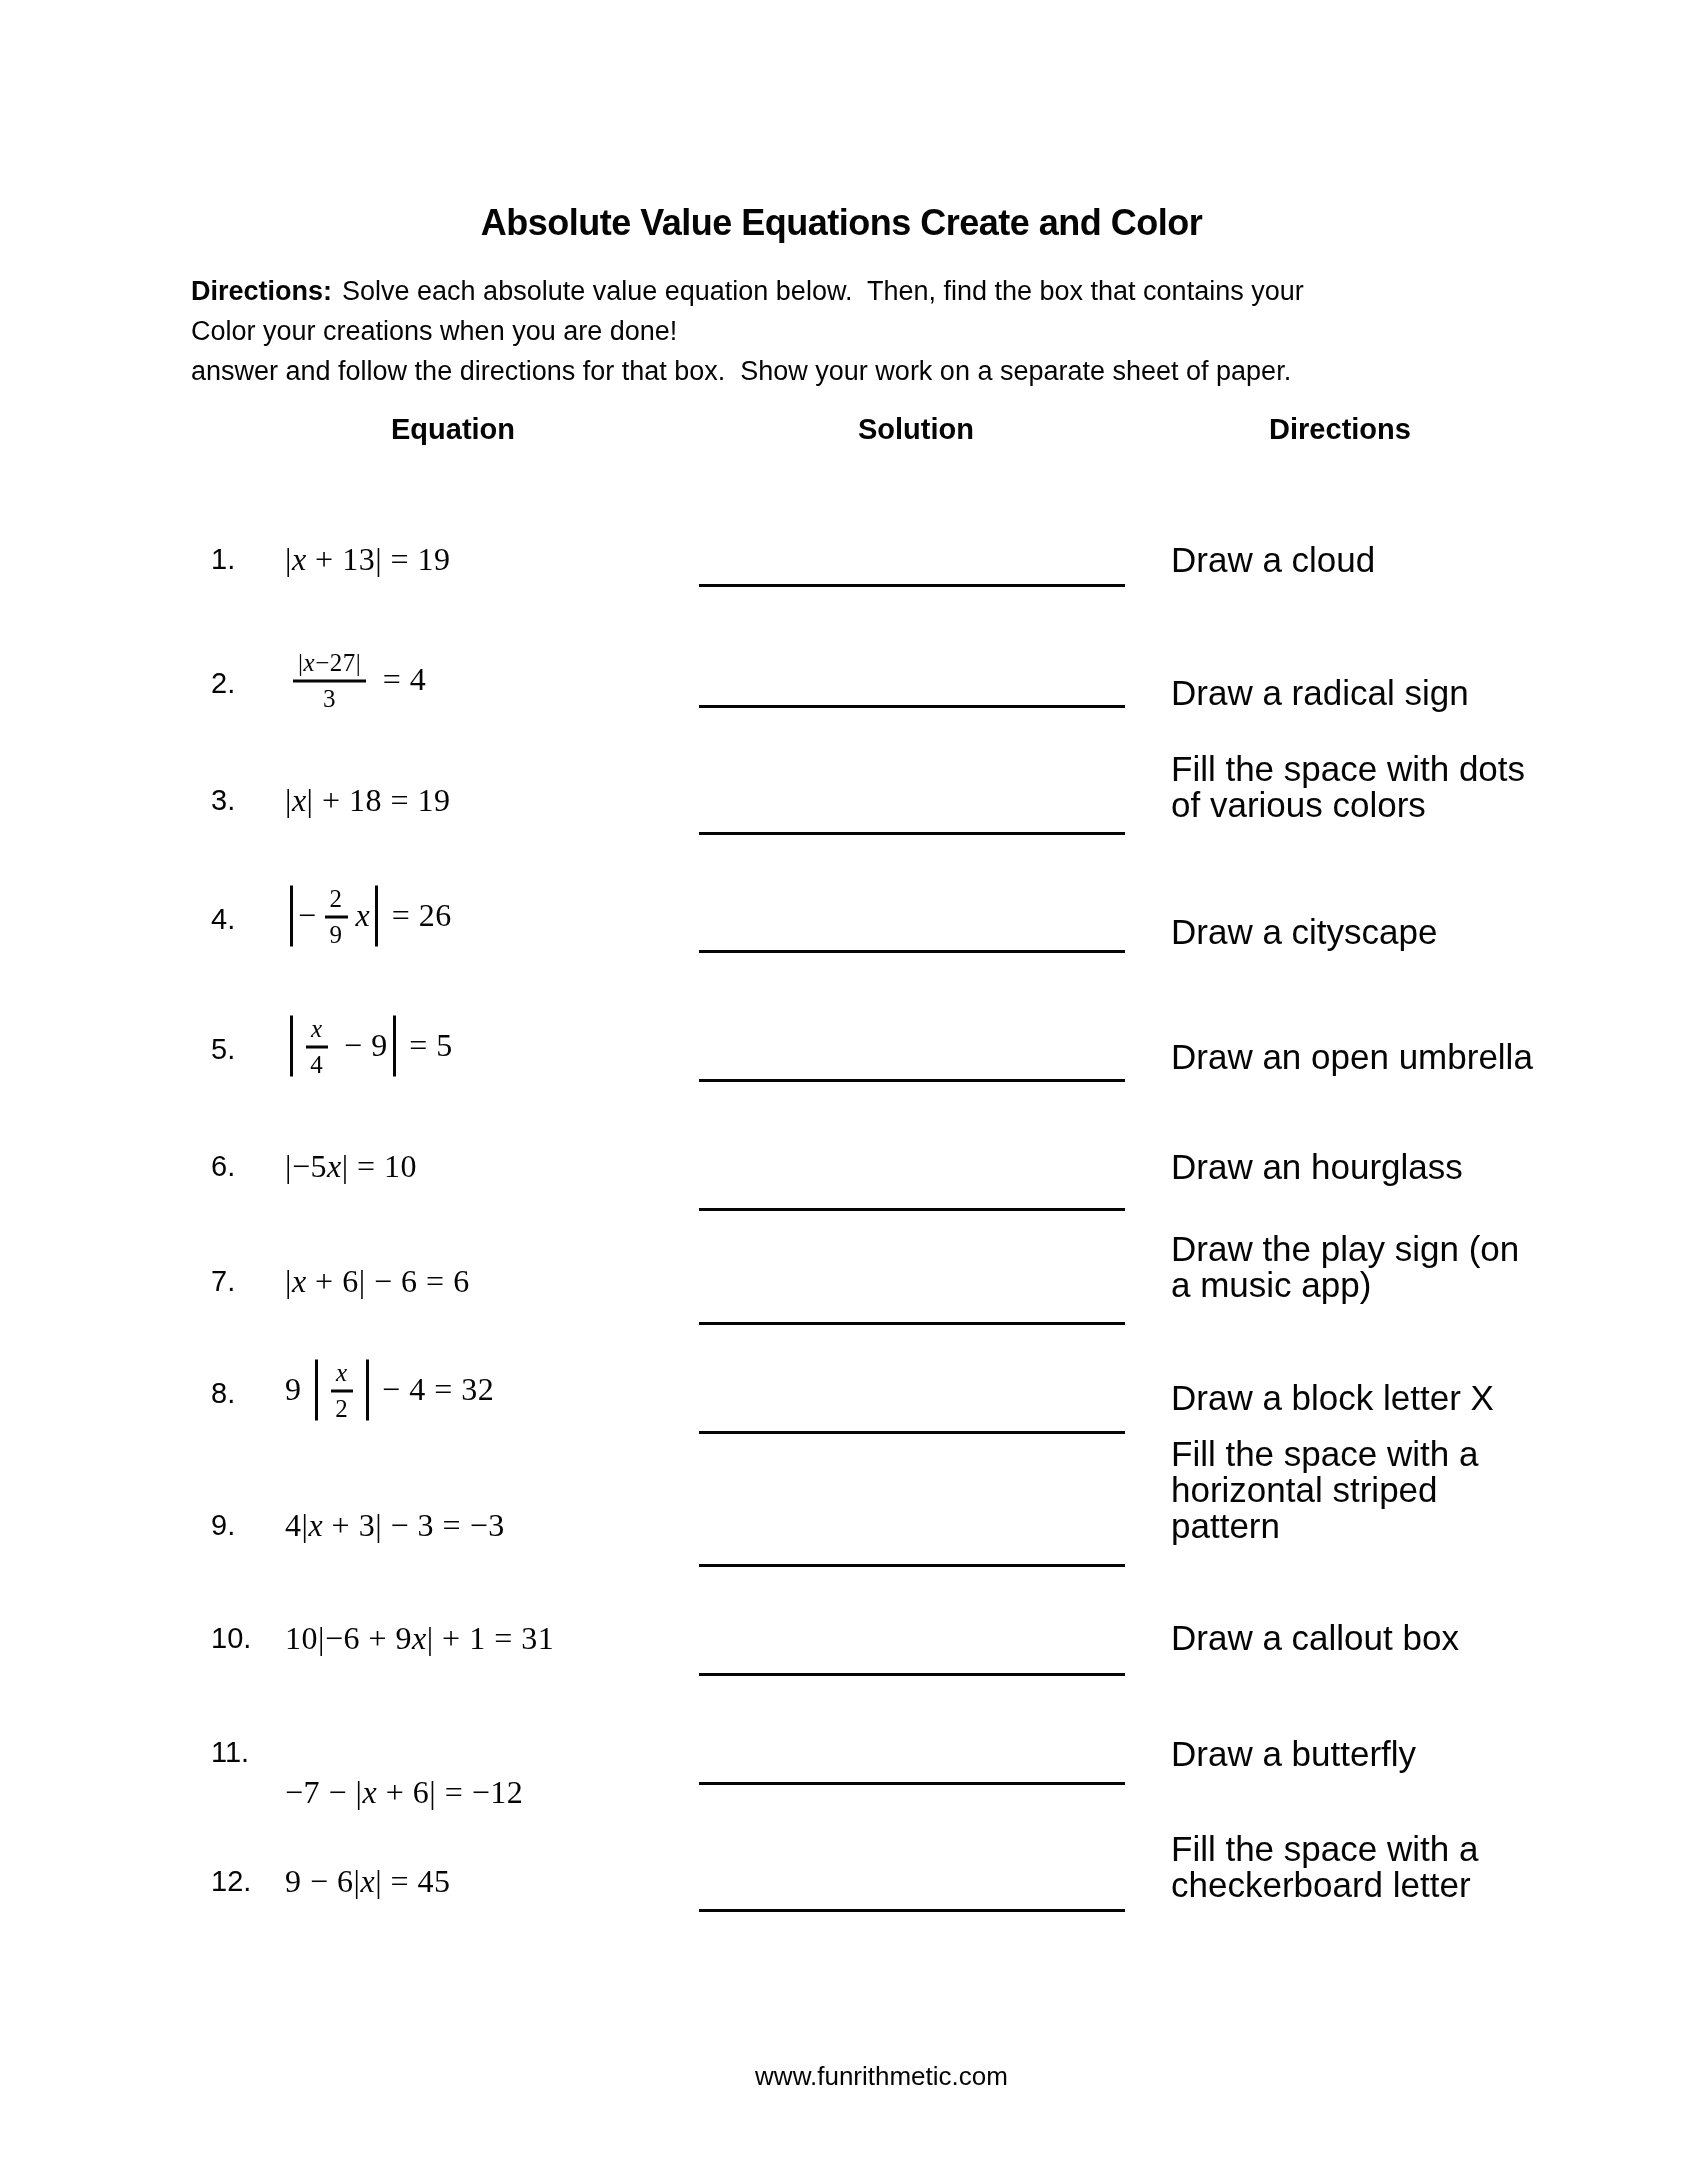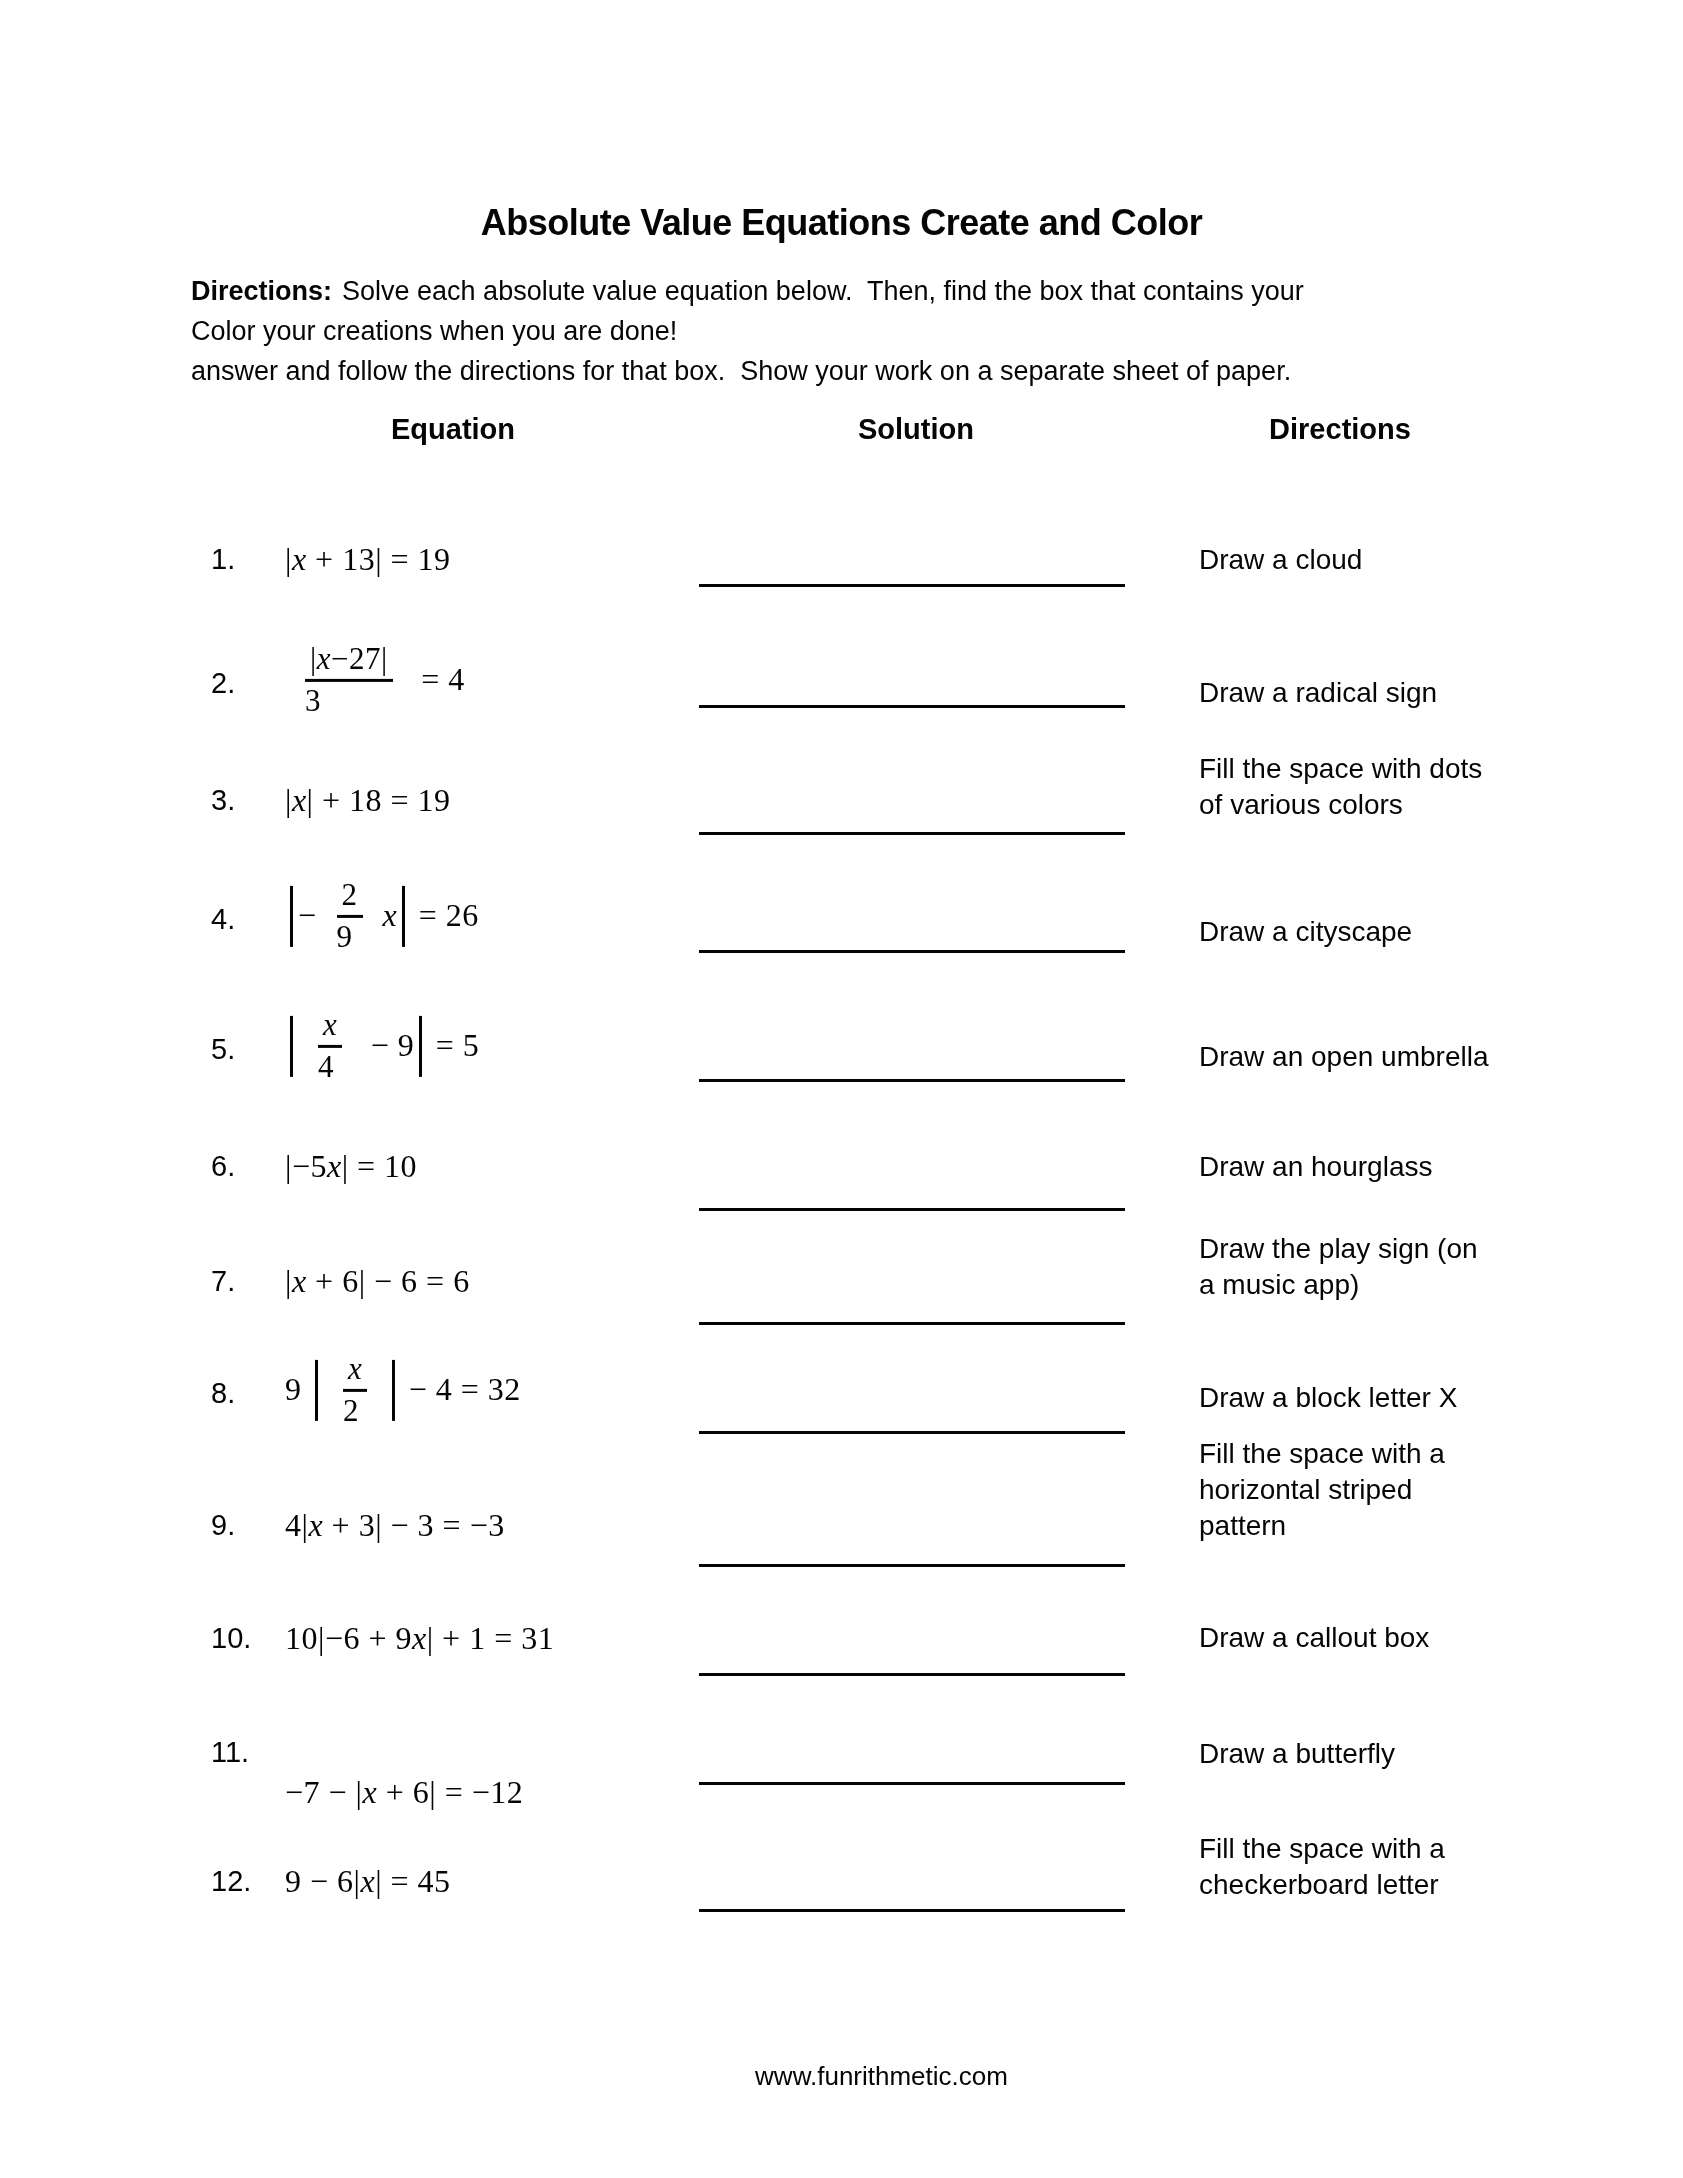--- a/index.html
+++ b/index.html
@@ -22,28 +22,28 @@
   .dirp-label{font-weight:bold;margin-right:10px;}
   
   .col-h{position:absolute;top:429px;transform:translate(-50%,-50%);font-weight:bold;font-size:29px;}
   
   #rows{position:absolute;left:0;top:0;width:100%;height:100%;}
   .prow{position:absolute;left:0;top:0;width:100%;height:0;overflow:visible;}
   .pnum{position:absolute;left:211px;transform:translateY(-50%);font-size:29px;}
   .peq{position:absolute;left:285px;transform:translateY(-50%);
        font-family:"Liberation Serif",serif;font-size:32px;letter-spacing:0.5px;white-space:pre;}
   .eq-v{font-style:italic;}
-  .frac{display:inline-block;vertical-align:middle;text-align:left;
-        font-size:31px;line-height:1.1;margin:0 20px;transform:translateY(-3px);}
+  .frac{display:inline-block;vertical-align:middle;text-align:center;
+        font-size:25px;line-height:1.1;margin:0 8px;transform:translateY(-3px);}
   .frac .num{display:block;border-bottom:3px solid #050505;padding:0 5px 3px;}
   .frac .den{display:block;padding-top:2px;}
   .bigbar{display:inline-block;vertical-align:middle;width:3px;height:61px;
           background:#050505;margin:0 5px;transform:translateY(-3px);}
   .pline{position:absolute;left:699px;width:426px;height:3px;background:#050505;}
-  .pdir{position:absolute;left:1171px;transform:translateY(-50%);font-size:28px;line-height:36px;margin-left:28px;}
+  .pdir{position:absolute;left:1171px;transform:translateY(-50%);font-size:35px;line-height:36px;}
   .pdir-line{white-space:pre;}
   
   .footer{position:absolute;top:2061px;left:0;width:100%;text-align:center;font-size:26px;margin-left:40px;}
 </style>
 </head>
 <body>
 
 <div class="page">
 
 

